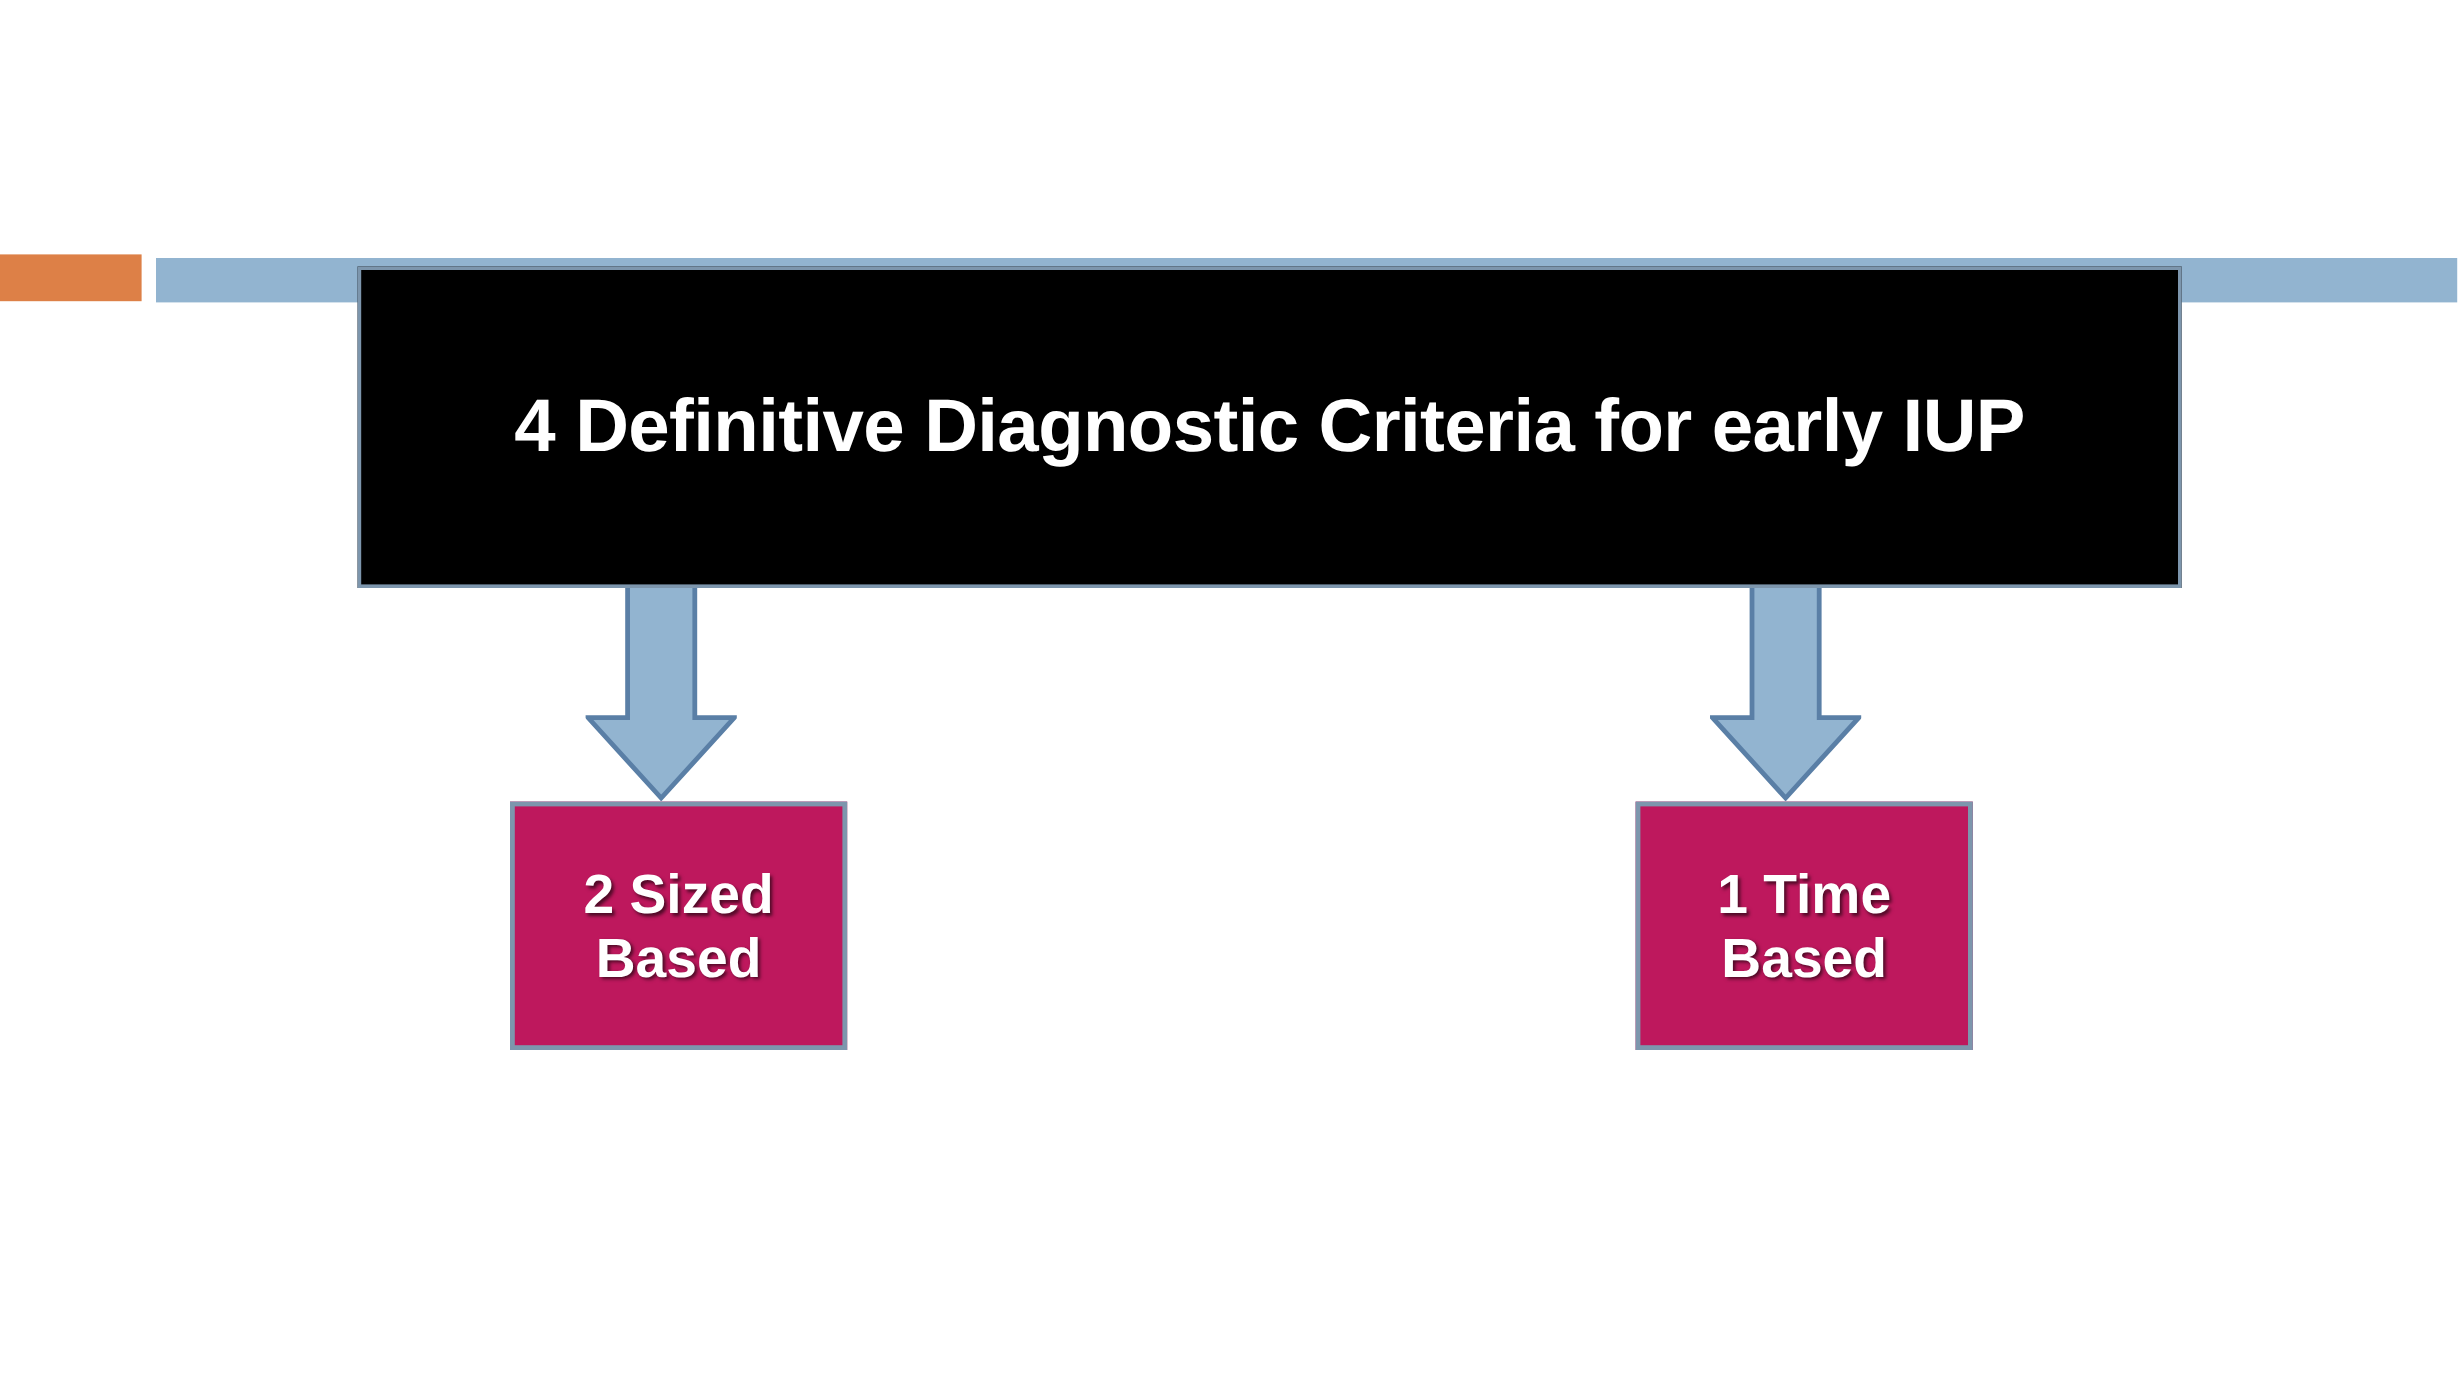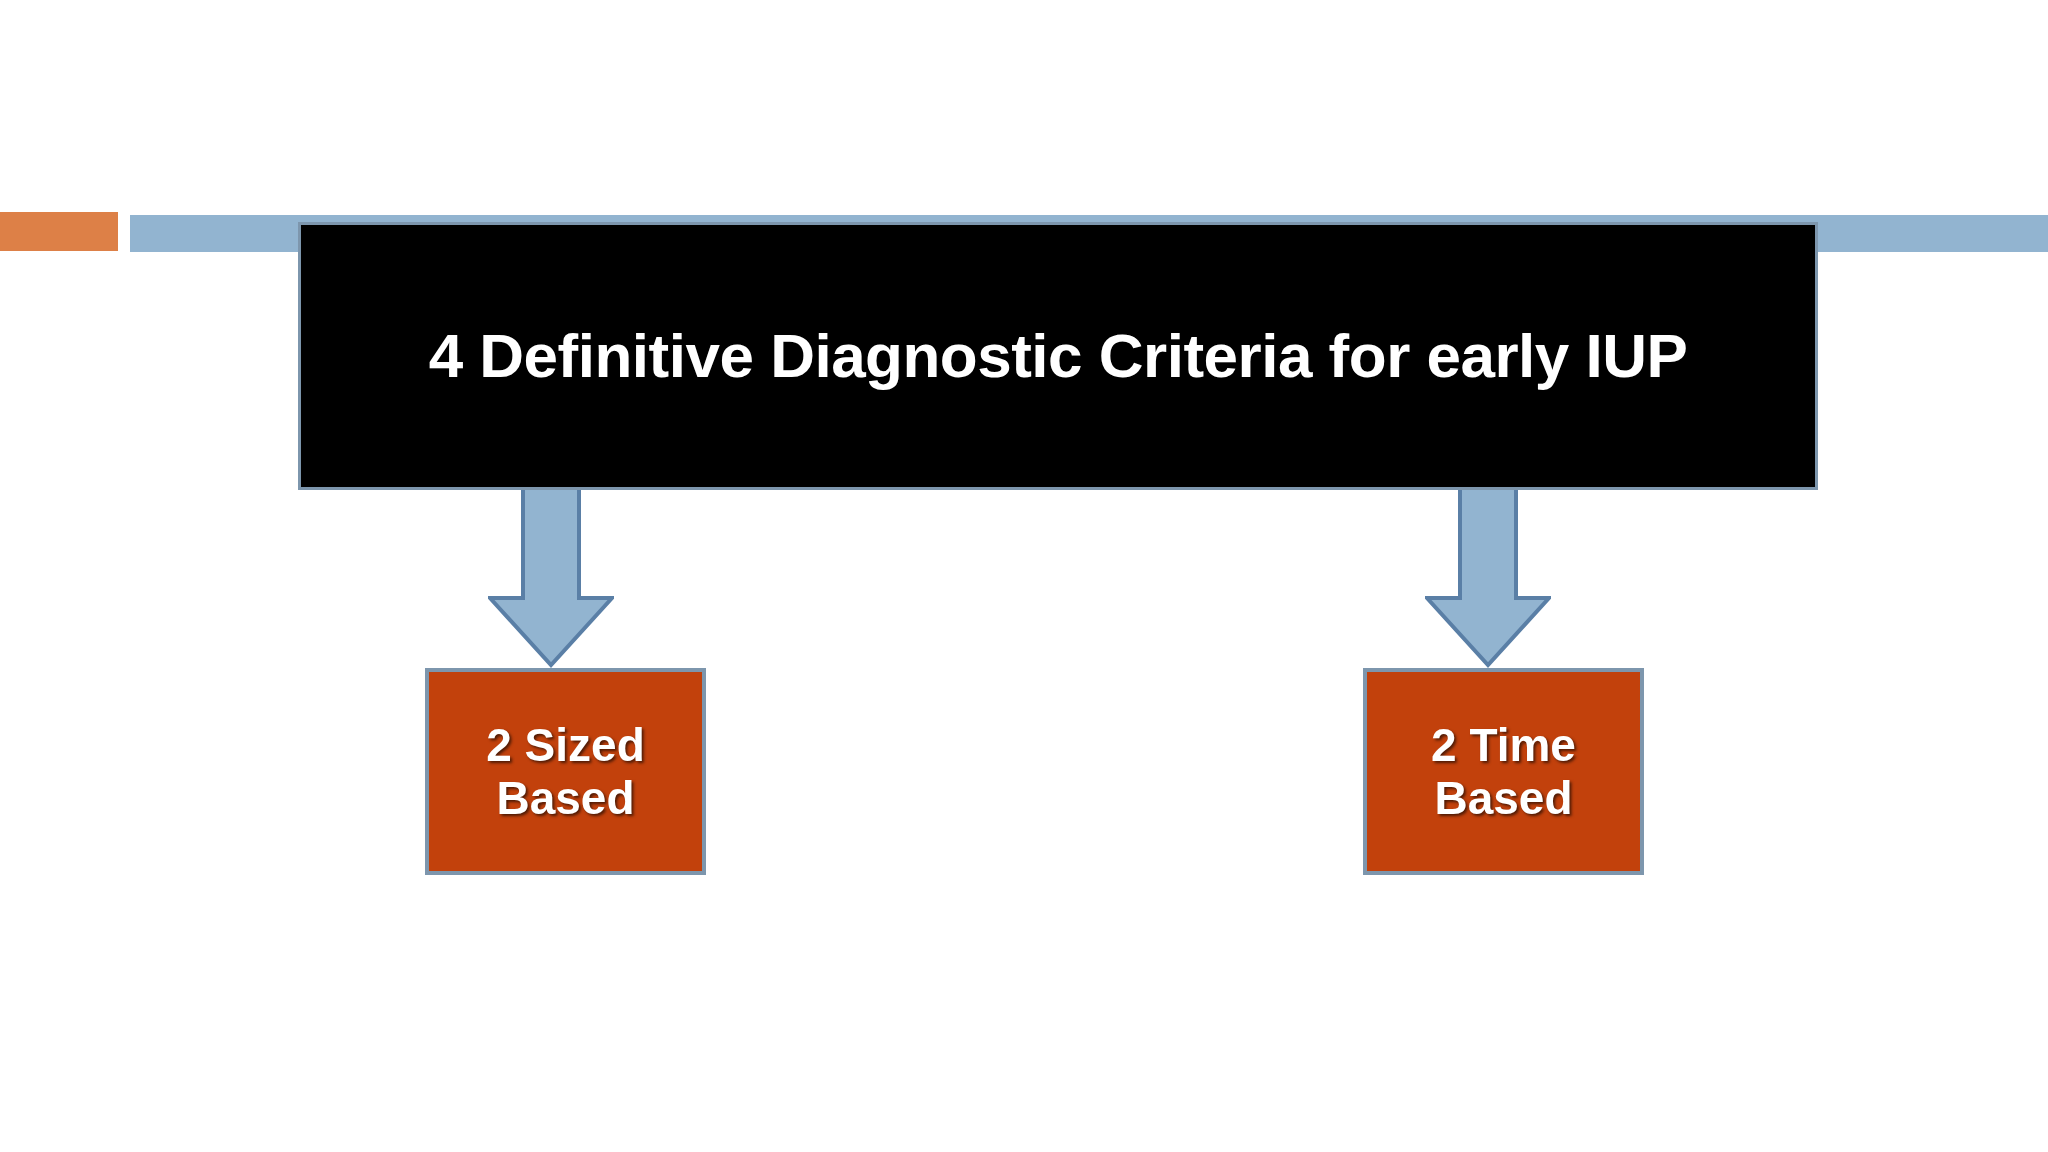--- a/index.html
+++ b/index.html
@@ -73,21 +73,21 @@
 
   .arrow-left  { left: 488px;  top: 486px; width: 126px; height: 182px; }
   .arrow-right { left: 1425px; top: 486px; width: 126px; height: 182px; }
 
   
   .leaf-box {
     position: absolute;
     width: 281px;
     height: 207px;
     box-sizing: border-box;
-    background: #c2410c;
+    background: #be185d;
     border: 4px solid #7D96AD;
     display: flex;
     align-items: center;
     justify-content: center;
     text-align: center;
     z-index: 6;
   }
   .leaf-left  { left: 425px;  top: 668px; }
   .leaf-right { left: 1363px; top: 668px; }
 
@@ -129,18 +129,18 @@
 
   <div class="leaf-box leaf-left">
     <div class="leaf-text">
       <span>2 Sized</span><br>
       <span>Based</span>
     </div>
   </div>
 
   <div class="leaf-box leaf-right">
     <div class="leaf-text">
-      <span>2 Time</span><br>
+      <span>1 Time</span><br>
       <span>Based</span>
     </div>
   </div>
 
 </div>
 
 </body></html>

